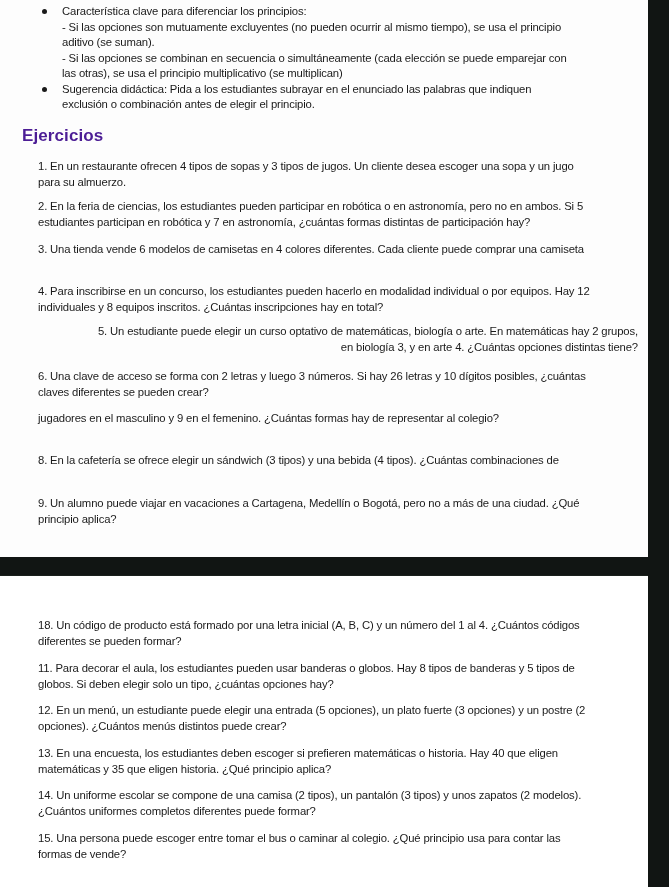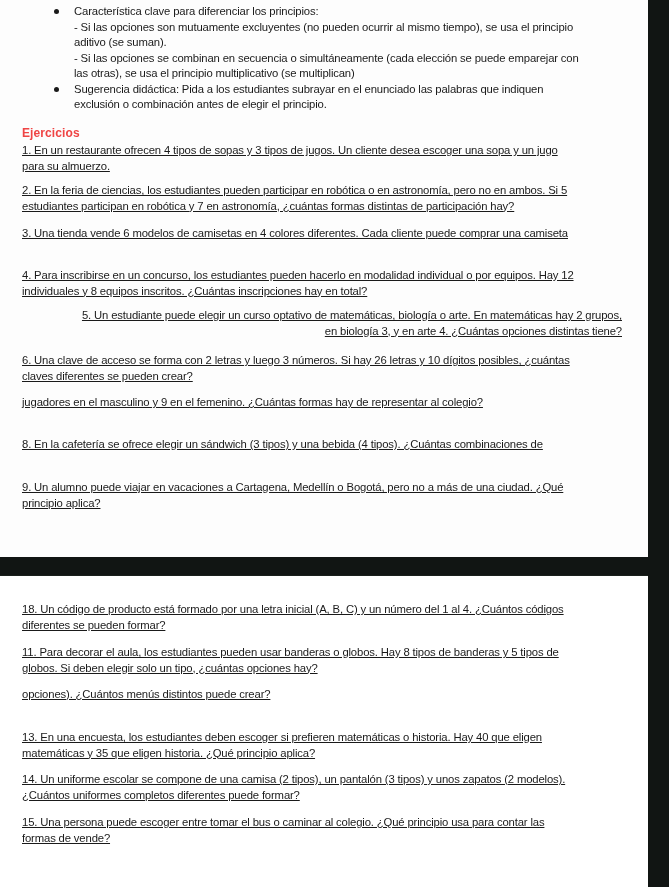--- a/index.html
+++ b/index.html
@@ -57,52 +57,50 @@
       padding: 0;
       list-style: none;
     }
     .bullet-item {
       position: relative;
       padding-left: 62px;
       padding-right: 30px;
       font-size: 11.3px;
       line-height: 15.5px;
       letter-spacing: -0.15px;
-      margin-left: 12px;
     }
     .bullet-dot {
       position: absolute;
       left: 42px;
       top: 5px;
       width: 5px;
       height: 5px;
       border-radius: 50%;
       background: #1a1a1a;
     }
     .bullet-line {
       display: block;
     }
     .heading {
       position: absolute;
       left: 22px;
       top: 126px;
-      font-size: 12px;
+      font-size: 17px;
       font-weight: bold;
-      color: #ef4444;
+      color: #4c1d95;
       letter-spacing: 0.1px;
     }
     .exercise {
       position: absolute;
       left: 22px;
       width: 600px;
       font-size: 11.3px;
       line-height: 15.5px;
       letter-spacing: -0.15px;
-      margin: 0;
-      text-decoration: underline;
+      margin: 16px;
     }
   </style>
 </head>
 <body>
 
 <div class="page page-top"></div>
 <div class="page page-bottom"></div>
 
 <ul class="bullets">
   <li class="bullet-item">
@@ -161,20 +159,21 @@
 
 <div class="exercise" style="top:602px;">
   <span class="bullet-line">18. Un código de producto está formado por una letra inicial (A, B, C) y un número del 1 al 4. ¿Cuántos códigos</span>
   <span class="bullet-line">diferentes se pueden formar?</span>
 </div>
 <div class="exercise" style="top:645px;">
   <span class="bullet-line">11. Para decorar el aula, los estudiantes pueden usar banderas o globos. Hay 8 tipos de banderas y 5 tipos de</span>
   <span class="bullet-line">globos. Si deben elegir solo un tipo, ¿cuántas opciones hay?</span>
 </div>
 <div class="exercise" style="top:687px;">
+  <span class="bullet-line">12. En un menú, un estudiante puede elegir una entrada (5 opciones), un plato fuerte (3 opciones) y un postre (2</span>
   <span class="bullet-line">opciones). ¿Cuántos menús distintos puede crear?</span>
 </div>
 <div class="exercise" style="top:730px;">
   <span class="bullet-line">13. En una encuesta, los estudiantes deben escoger si prefieren matemáticas o historia. Hay 40 que eligen</span>
   <span class="bullet-line">matemáticas y 35 que eligen historia. ¿Qué principio aplica?</span>
 </div>
 <div class="exercise" style="top:772px;">
   <span class="bullet-line">14. Un uniforme escolar se compone de una camisa (2 tipos), un pantalón (3 tipos) y unos zapatos (2 modelos).</span>
   <span class="bullet-line">¿Cuántos uniformes completos diferentes puede formar?</span>
 </div>

